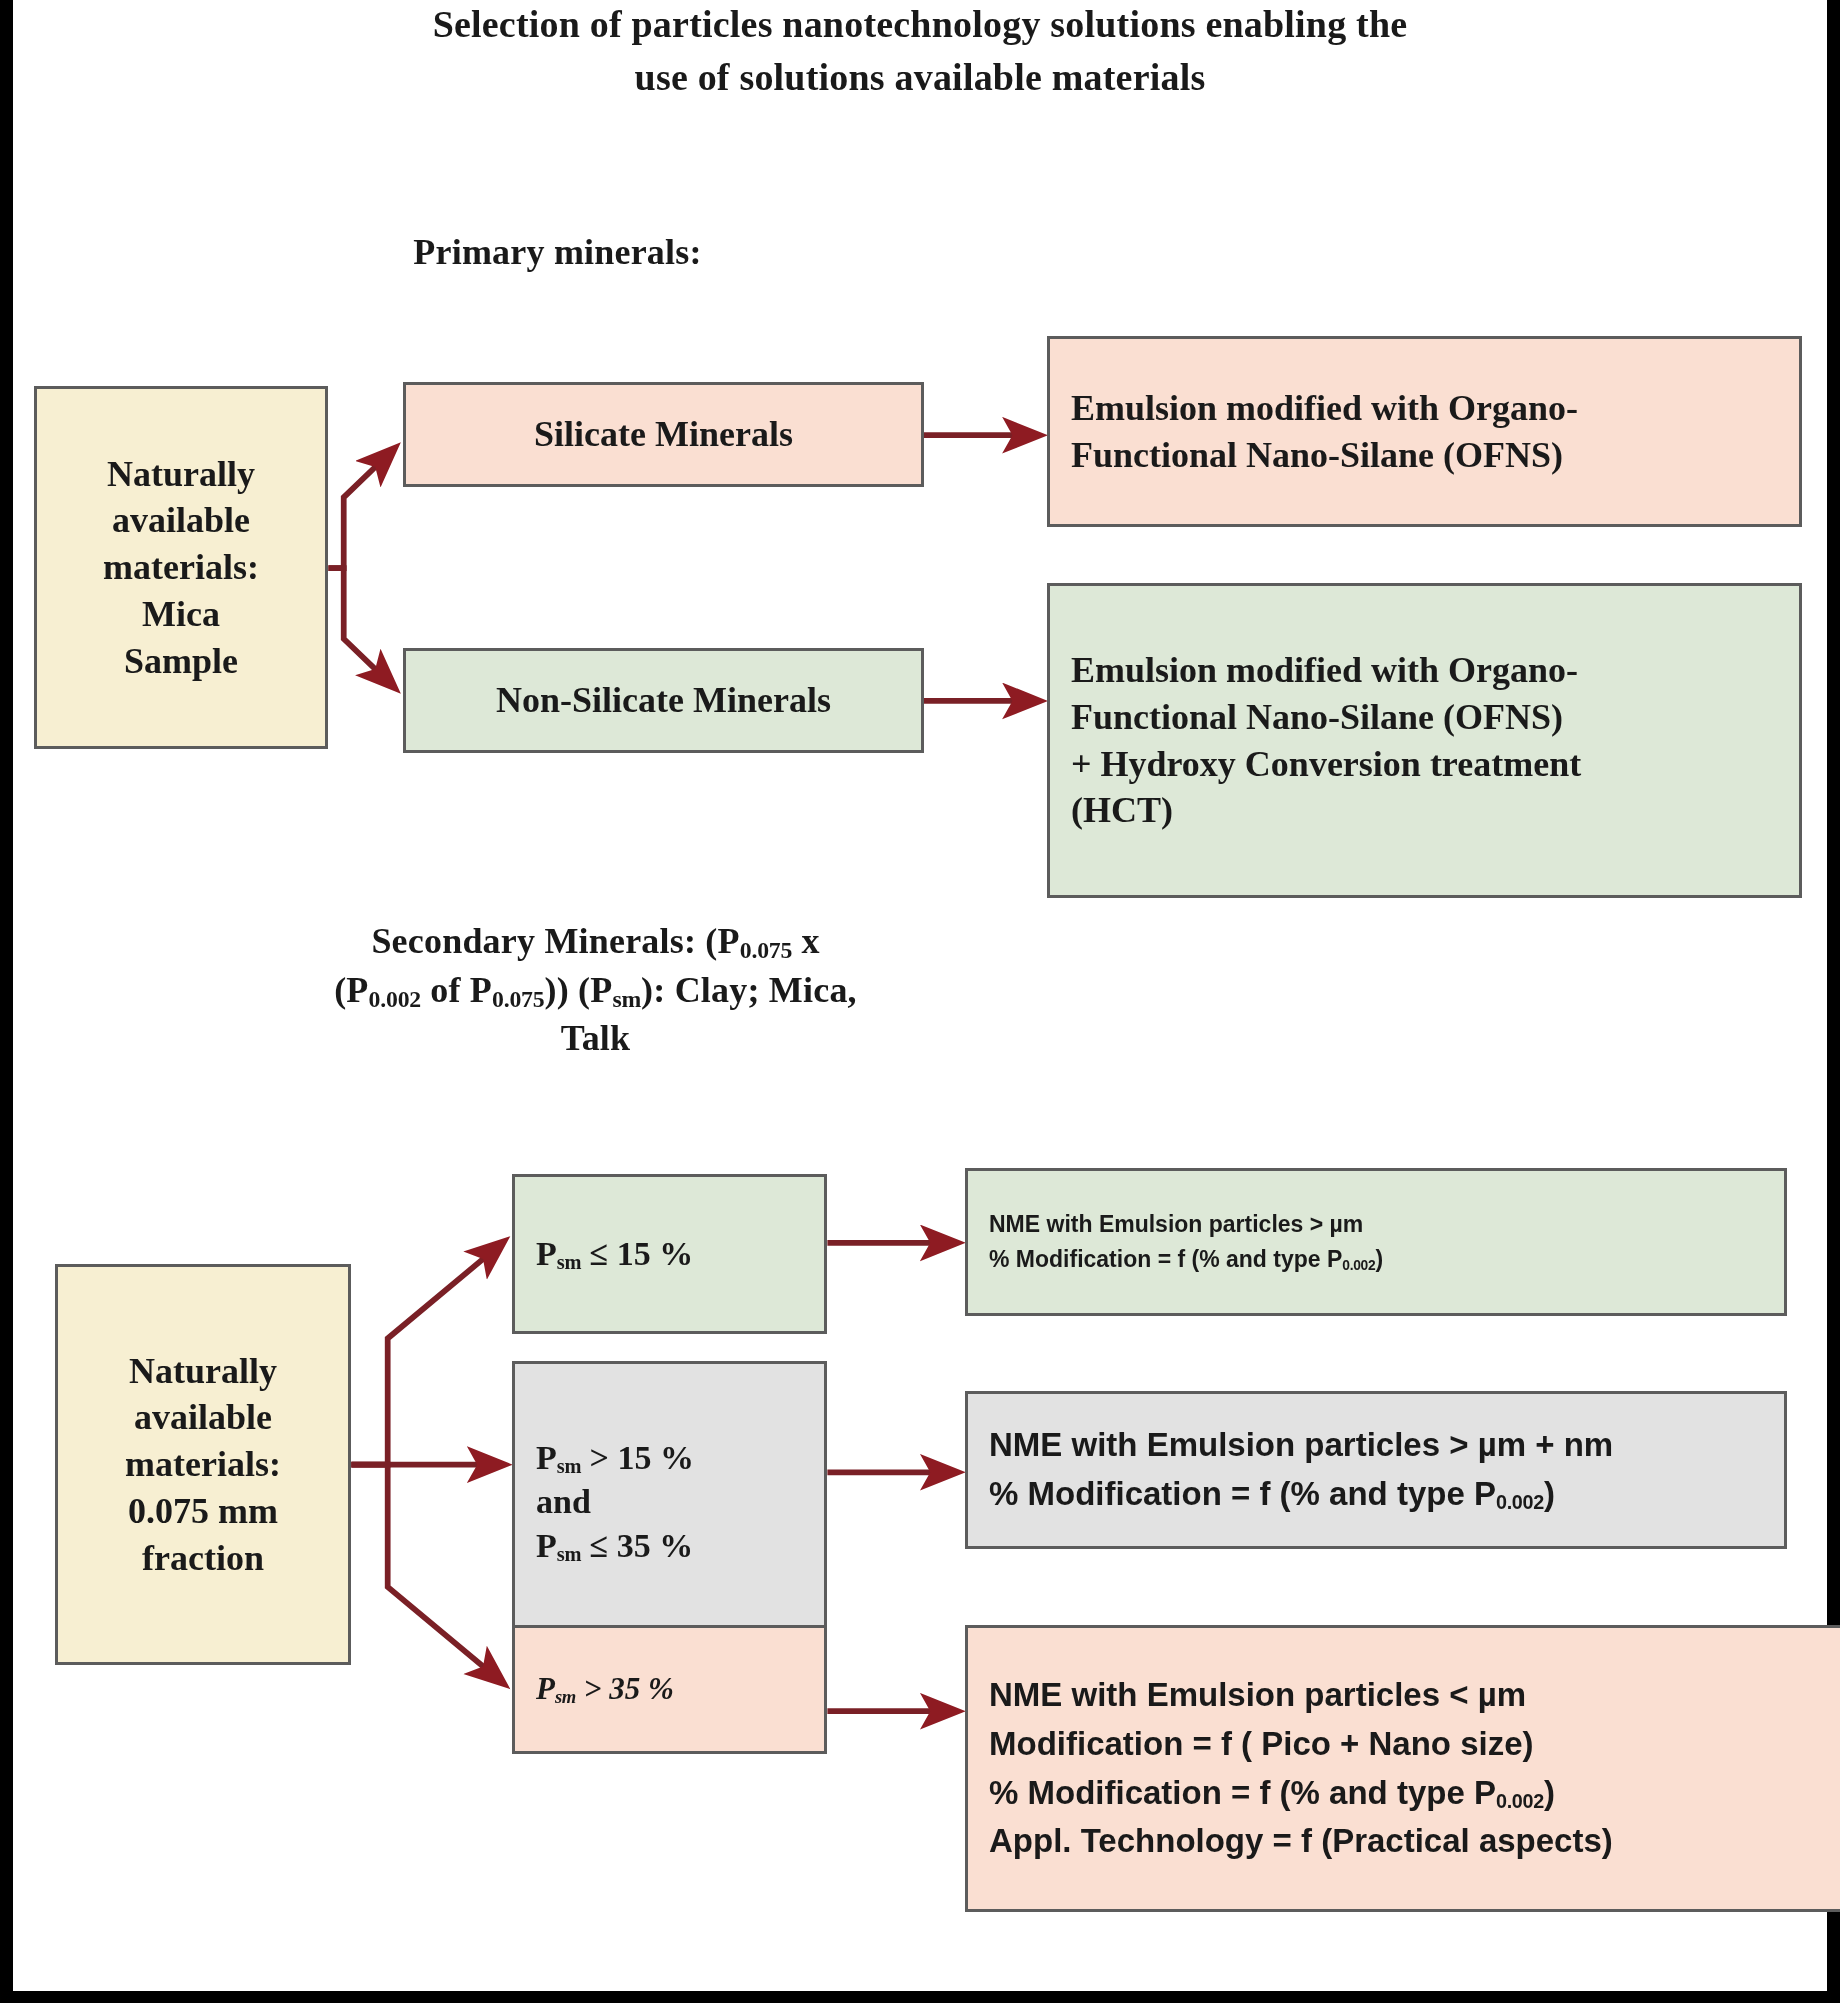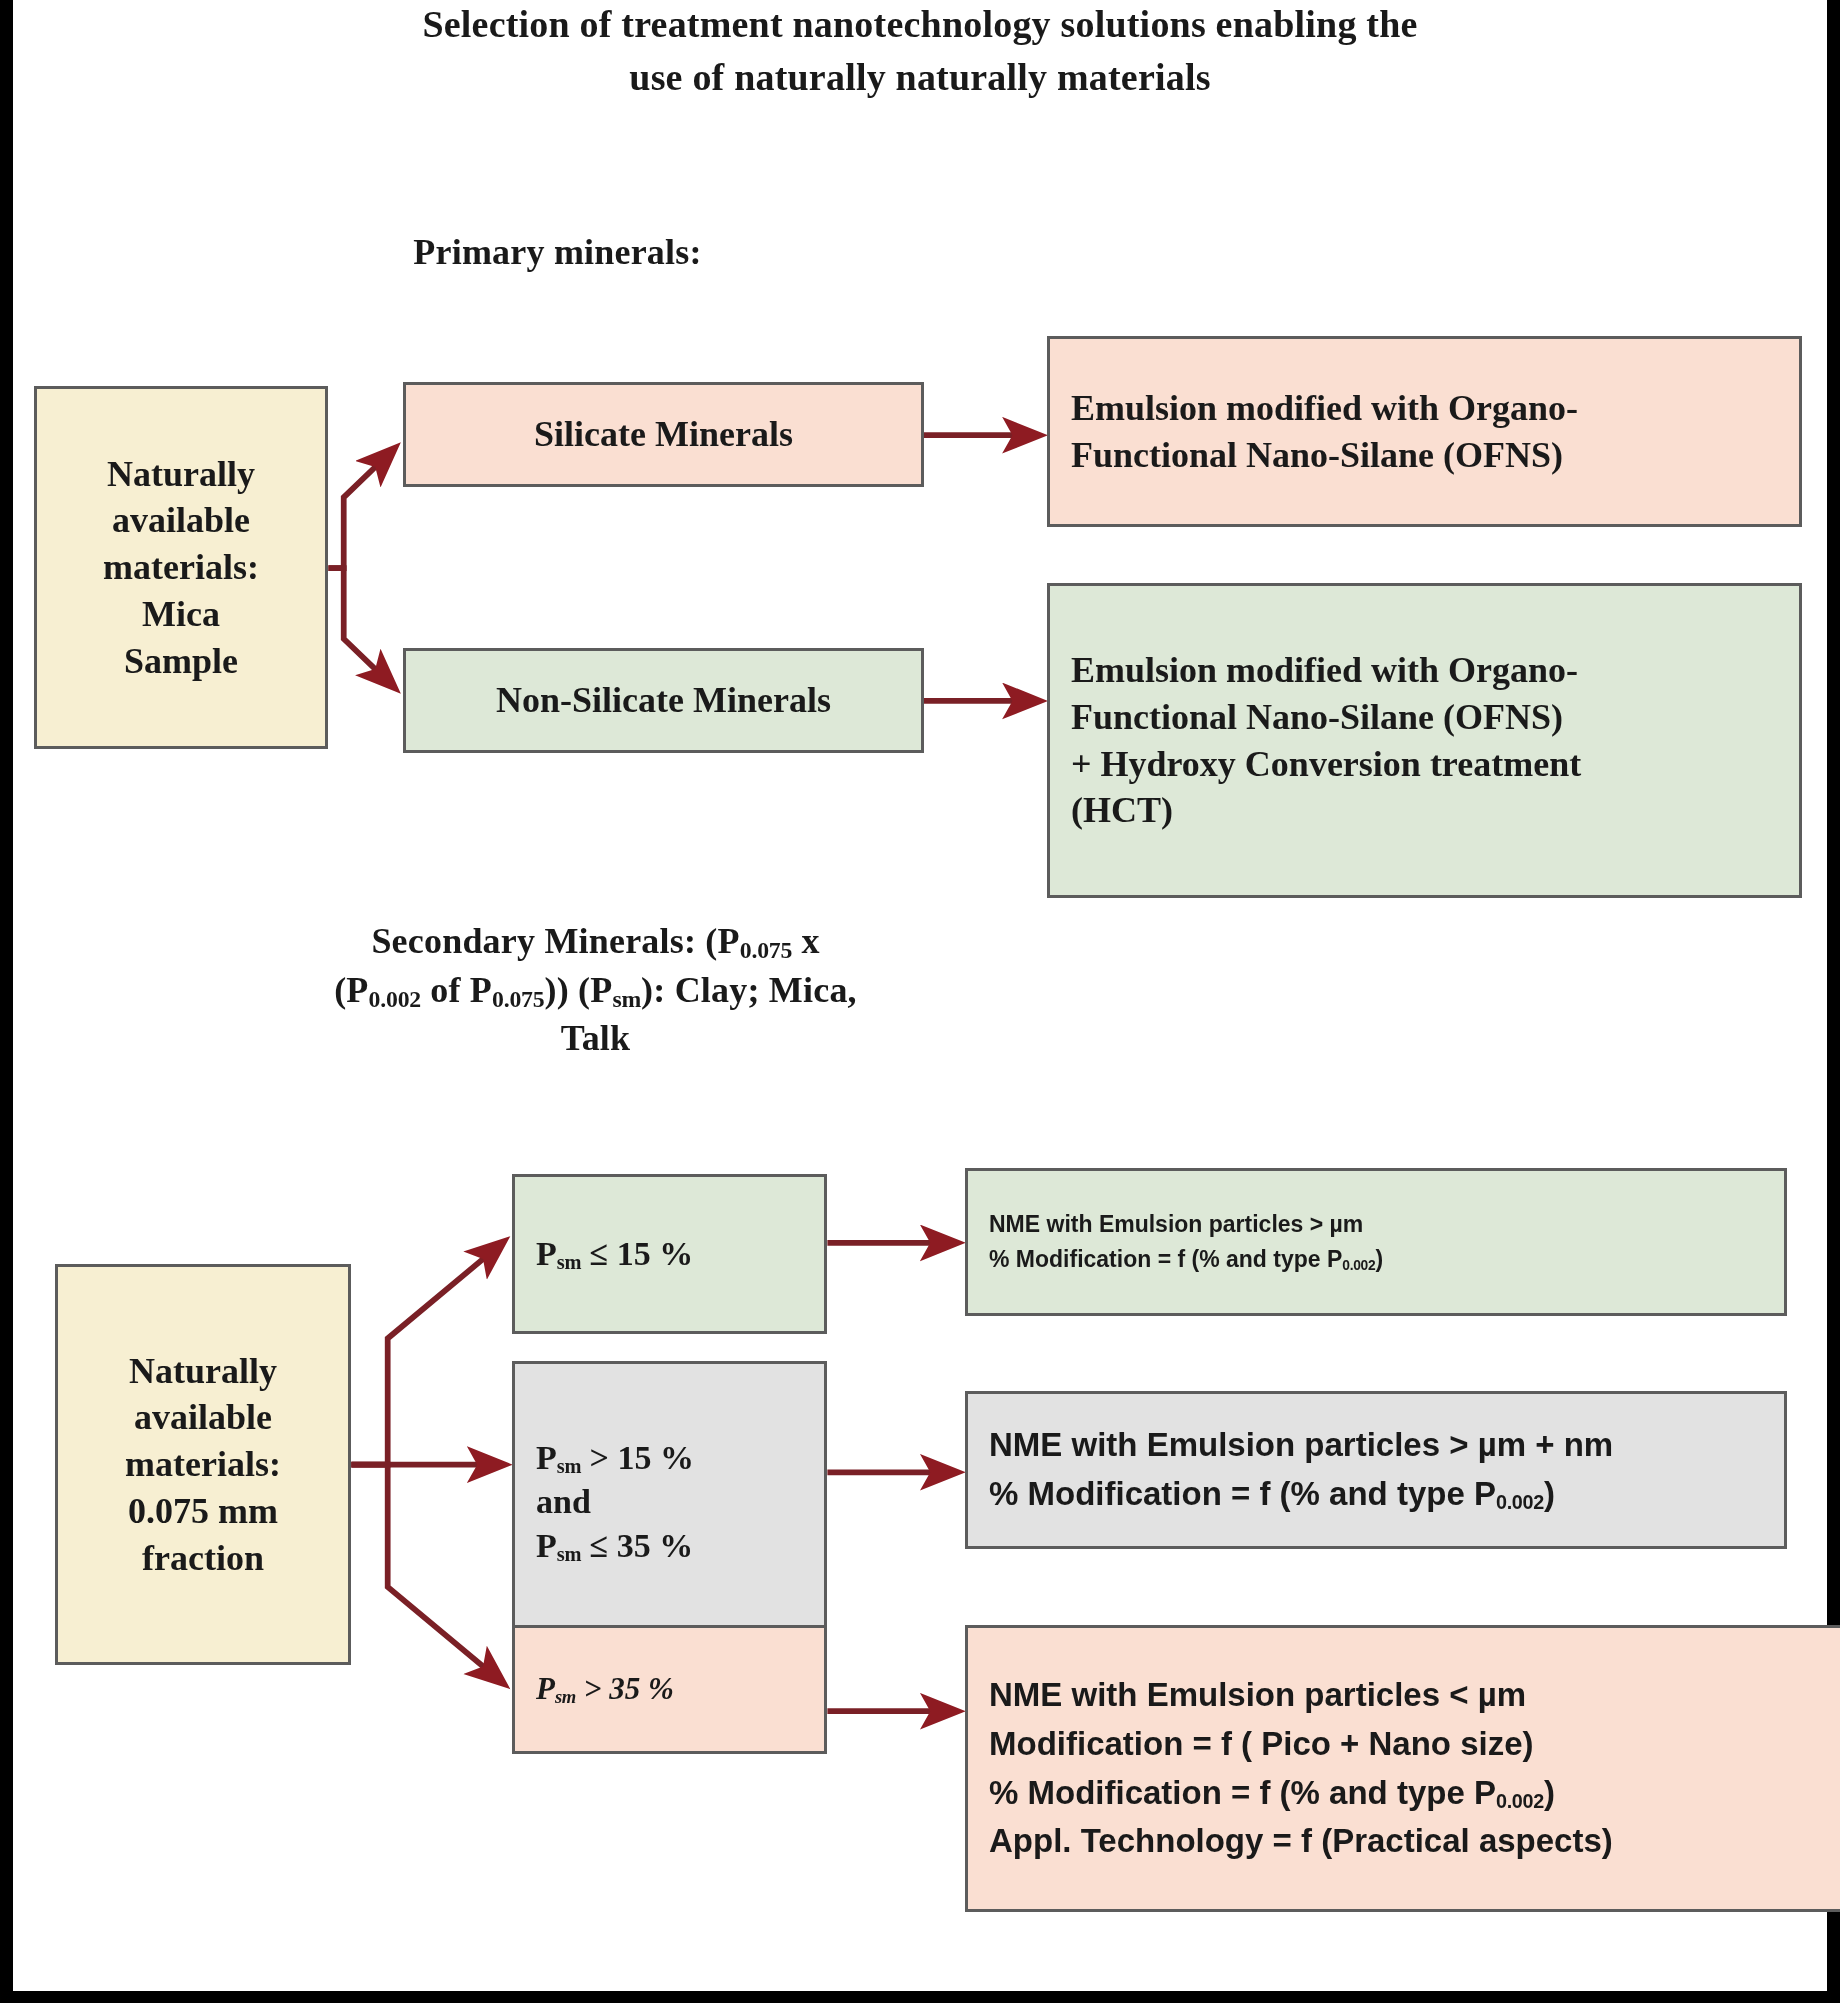--- a/index.html
+++ b/index.html
@@ -81,22 +81,22 @@
   .sub-sm{font-size:.60em;vertical-align:-.20em;letter-spacing:-0.3px;}
   
   #arrows{position:absolute;left:0;top:0;width:1840px;height:2004px;pointer-events:none;}
 </style>
 </head>
 <body>
 
 <div id="canvas">
 
   <div class="title">
-    <span class="l1">Selection of treatment nanotechnology solutions enabling the</span>
-    <span class="l2">use of naturally naturally materials</span>
+    <span class="l1">Selection of particles nanotechnology solutions enabling the</span>
+    <span class="l2">use of solutions available materials</span>
   </div>
 
   <div class="section-label" id="primary-label">Primary minerals:</div>
 
   <div class="section-label" id="secondary-label">
     <span class="ln">Secondary Minerals:</span>
     <span class="ln"><span>(P</span><sub>0.075</sub><span> x (P</span><sub>0.002</sub><span> of P</span><sub>0.075</sub><span>))</span></span>
     <span class="ln"><span>(P</span><sub>sm</sub><span>): Clay; Mica, Talk</span></span>
   </div>
 

